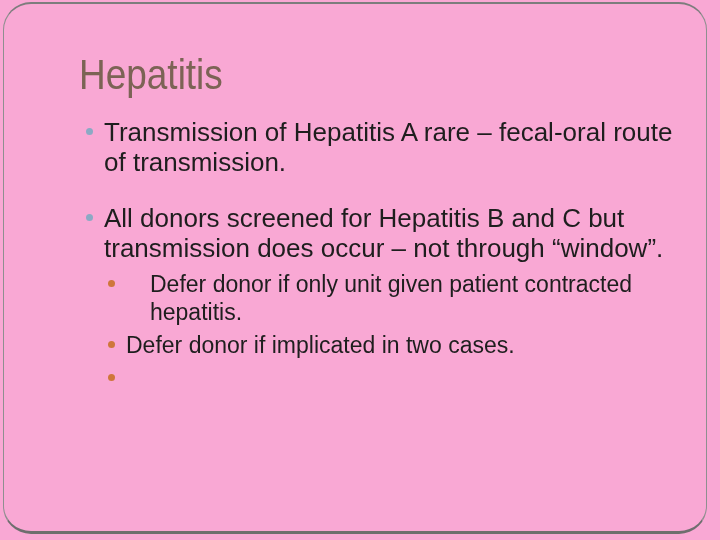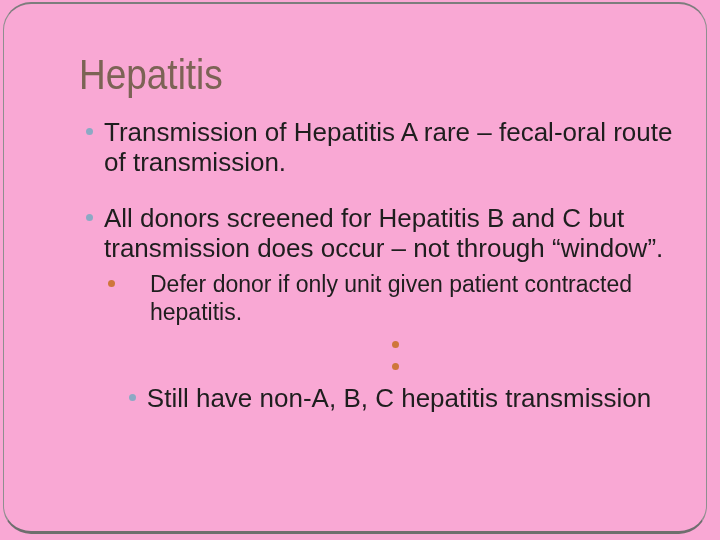--- a/index.html
+++ b/index.html
@@ -42,21 +42,20 @@
   }
   .content {
     position: absolute;
     left: 86px;
     top: 117px;
     width: 608px;
   }
   .item {
     display: flex;
     align-items: flex-start;
-    justify-content: center;
   }
   .item .dot {
     flex: none;
     width: 7px;
     height: 7px;
     border-radius: 50%;
   }
   .item.l1 .dot {
     background: #8ca9c4;
     margin: 11px 11px 0 0;
@@ -104,25 +103,22 @@
       <div class="text">All donors screened for Hepatitis B and C but transmission does occur – not through “window”.</div>
     </div>
 
     <div class="item l2 mt-s1">
       <span class="dot"></span>
       <div class="text">Defer donor if only unit given patient contracted hepatitis.</div>
     </div>
 
     <div class="item l2 mt-s">
       <span class="dot"></span>
+      <div class="text">Defer donor if implicated in two cases.</div>
     </div>
 
     <div class="item l2 mt-s">
       <span class="dot"></span>
     </div>
 
-    <div class="item l1 mt-b3">
-      <span class="dot"></span>
-      <div class="text">Still have non-A, B, C hepatitis transmission</div>
-    </div>
 
   </div>
 </div>
 
 </body></html>

